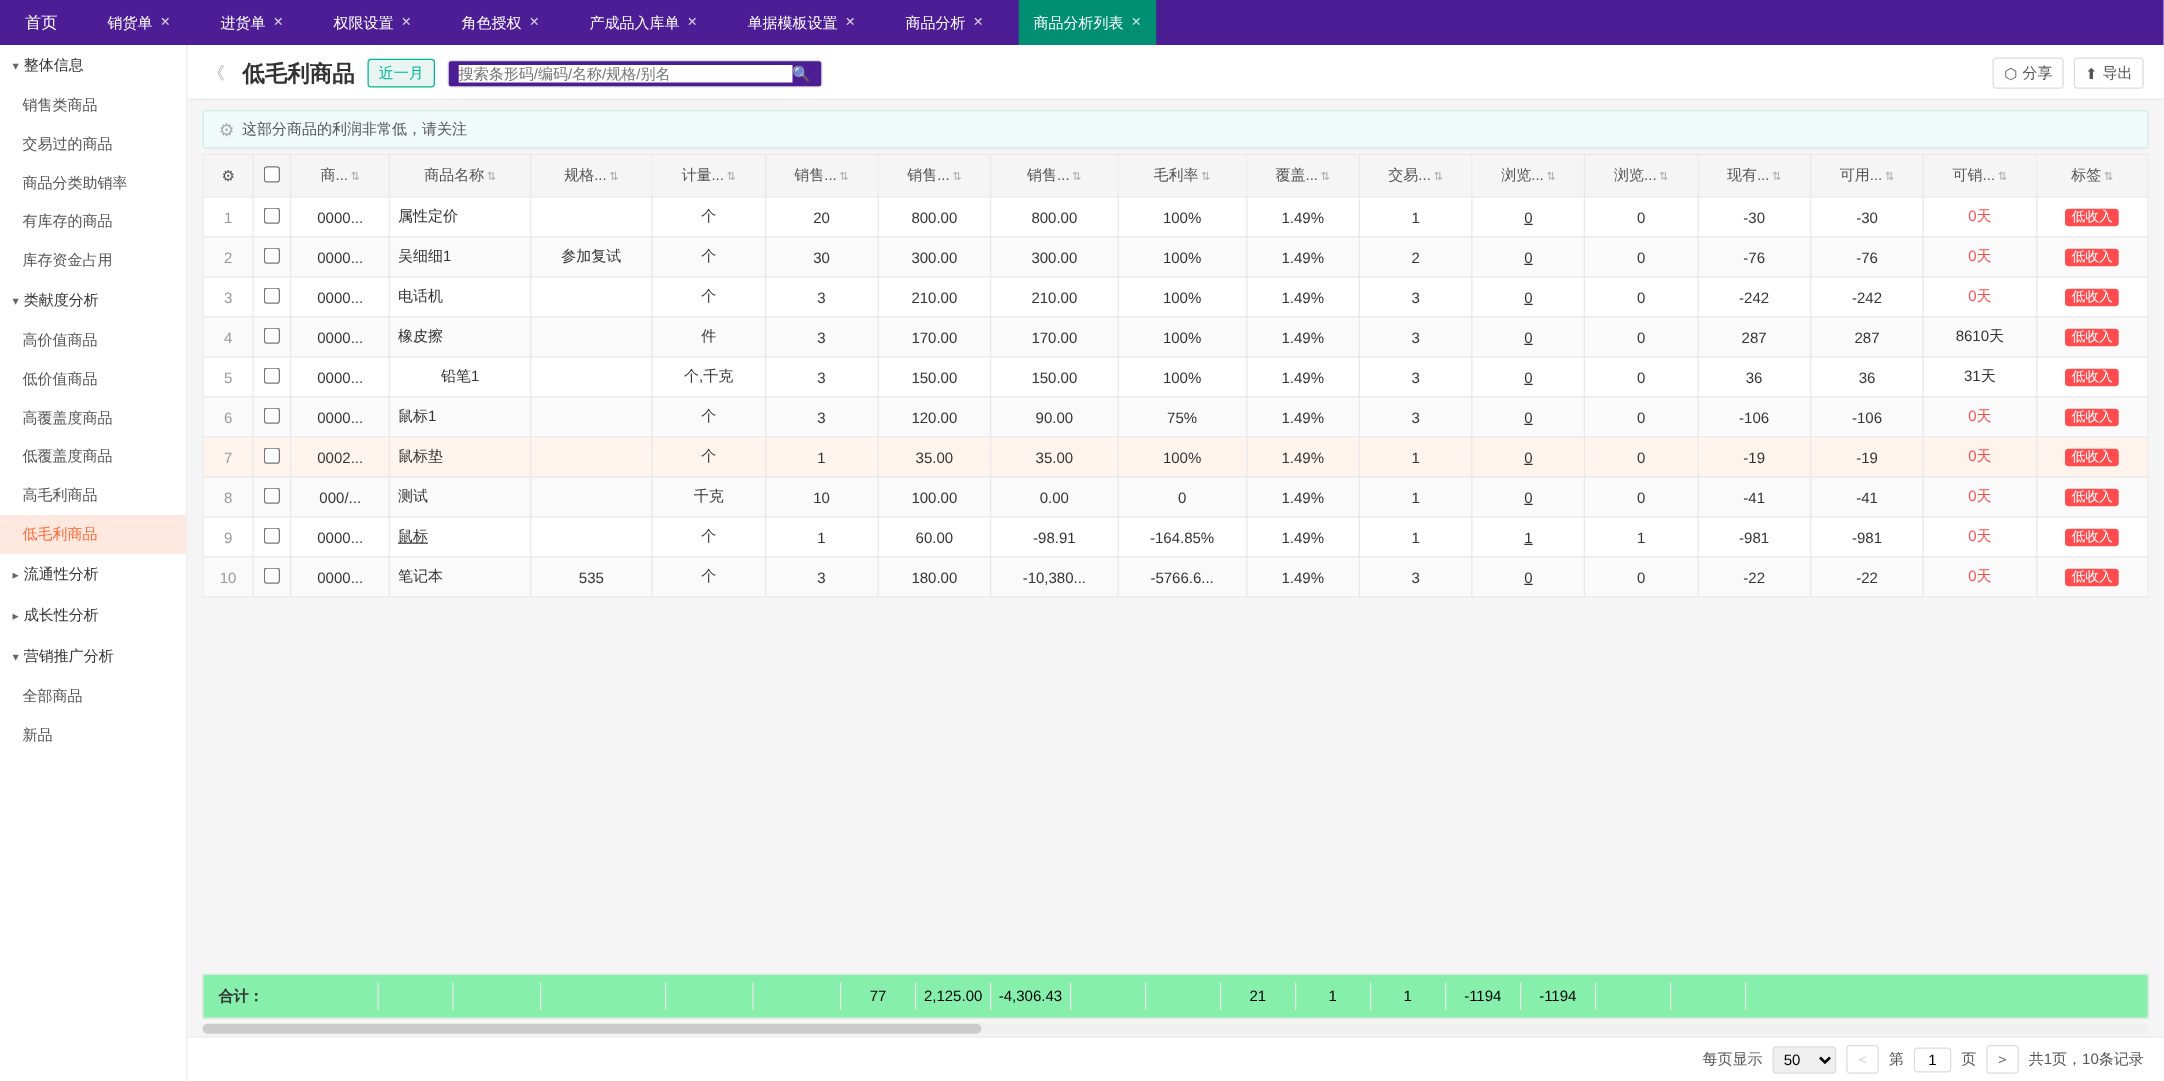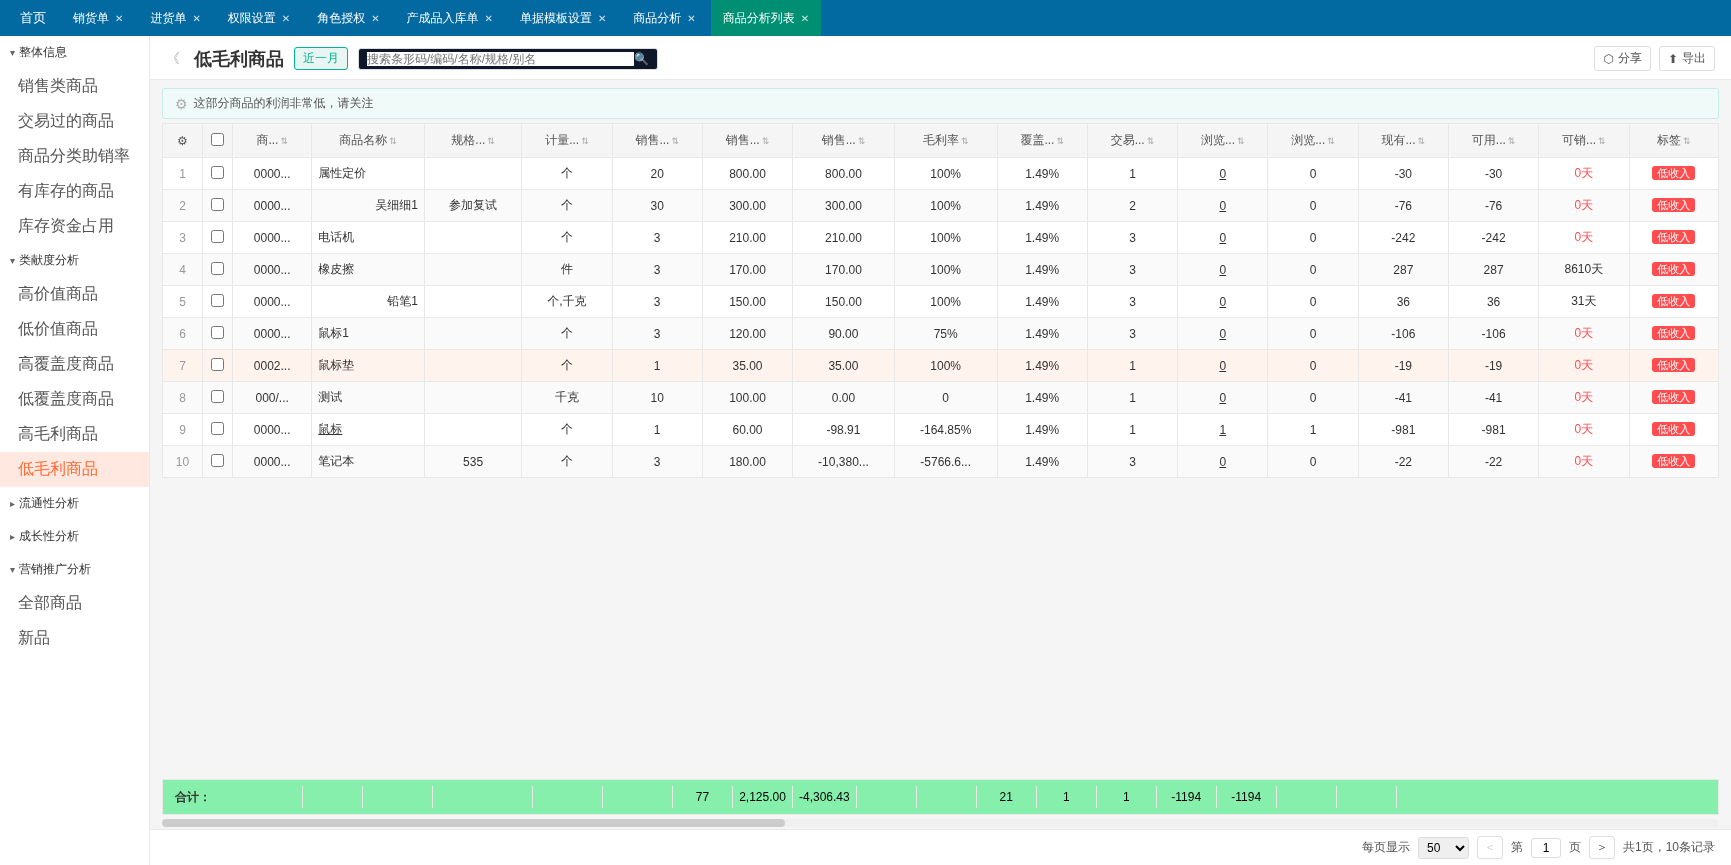--- a/index.html
+++ b/index.html
@@ -1,25 +1,25 @@
 <!DOCTYPE html>
 <html><head>
   <meta charset="utf-8">
   <style>
     * { box-sizing: border-box; margin: 0; padding: 0; font-family: "Microsoft YaHei", "PingFang SC", Arial, sans-serif; font-size: 12px; }
     body { background: #f5f5f5; overflow-x: hidden; }
 
     
     .top-nav {
-      background: #0369a1;
+      background: #4c1d95;
       height: 36px;
       display: flex;
       align-items: center;
       padding: 0 8px;
-      gap: 3px;
+      gap: 16px;
     }
     .nav-item {
       color: #fff;
       padding: 0 12px;
       height: 36px;
       display: flex;
       align-items: center;
       cursor: pointer;
       white-space: nowrap;
       font-size: 13px;
@@ -48,21 +48,21 @@
       padding: 8px 10px;
       color: #333;
       font-size: 12px;
       cursor: pointer;
     }
     .sidebar-group-header .arrow { margin-right: 4px; color: #666; font-size: 10px; }
     .sidebar-item {
       padding: 7px 10px 7px 18px;
       color: #555;
       cursor: pointer;
-      font-size: 16px;
+      font-size: 12px;
     }
     .sidebar-item.active { background: #ffe8e0; color: #ff6b35; }
 
     
     .content {
       flex: 1;
       display: flex;
       flex-direction: column;
       overflow: hidden;
       background: #f5f5f5;
@@ -92,21 +92,21 @@
       cursor: pointer;
     }
     .search-box {
       flex: 1;
       max-width: 300px;
       display: flex;
       align-items: center;
       border: 1px solid #ddd;
       border-radius: 3px;
       padding: 3px 8px;
-      background: #0f172a;
+      background: #4c1d95;
     }
     .search-box input {
       border: none;
       outline: none;
       flex: 1;
       font-size: 12px;
       color: #999;
     }
     .header-actions {
       margin-left: auto;
@@ -425,21 +425,21 @@
       <td>0</td>
       <td>-30</td>
       <td>-30</td>
       <td class="red-text">0天</td>
       <td><span class="tag-badge low">低收入</span></td>
     </tr>
             <tr>
       <td class="col-seq">2</td>
       <td class="col-check"><input type="checkbox" style=""></td>
       <td>0000...</td>
-      <td style="text-align:right;">吴细细1</td>
+      <td style="text-align:left;">吴细细1</td>
       <td>参加复试</td>
       <td>个</td>
       <td>30</td>
       <td>300.00</td>
       <td>300.00</td>
       <td>100%</td>
       <td>1.49%</td>
       <td>2</td>
       <td><span class="underline">0</span></td>
       <td>0</td>
@@ -485,21 +485,21 @@
       <td>0</td>
       <td>287</td>
       <td>287</td>
       <td class="">8610天</td>
       <td><span class="tag-badge low">低收入</span></td>
     </tr>
             <tr>
       <td class="col-seq">5</td>
       <td class="col-check"><input type="checkbox" style=""></td>
       <td>0000...</td>
-      <td style="text-align:right;">铅笔1</td>
+      <td style="text-align:center;">铅笔1</td>
       <td></td>
       <td>个,千克</td>
       <td>3</td>
       <td>150.00</td>
       <td>150.00</td>
       <td>100%</td>
       <td>1.49%</td>
       <td>3</td>
       <td><span class="underline">0</span></td>
       <td>0</td>

